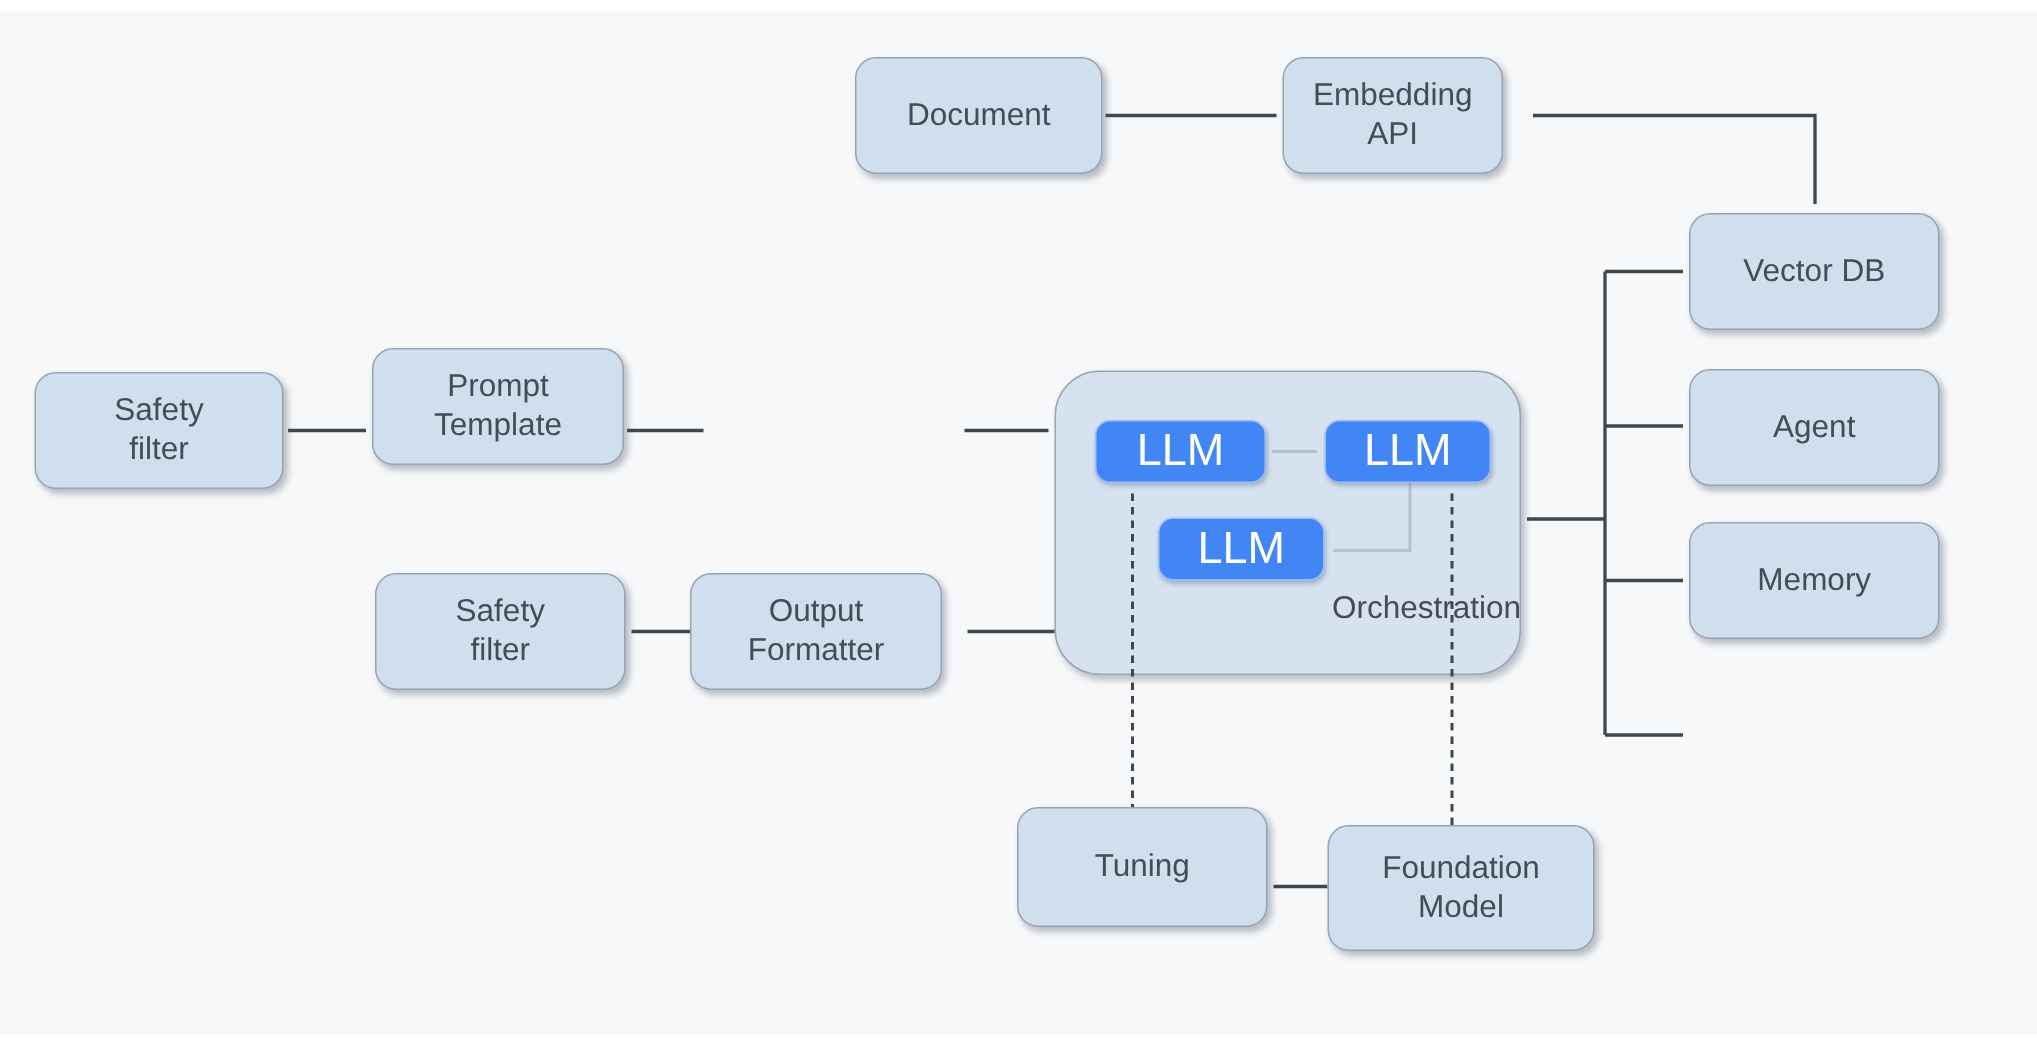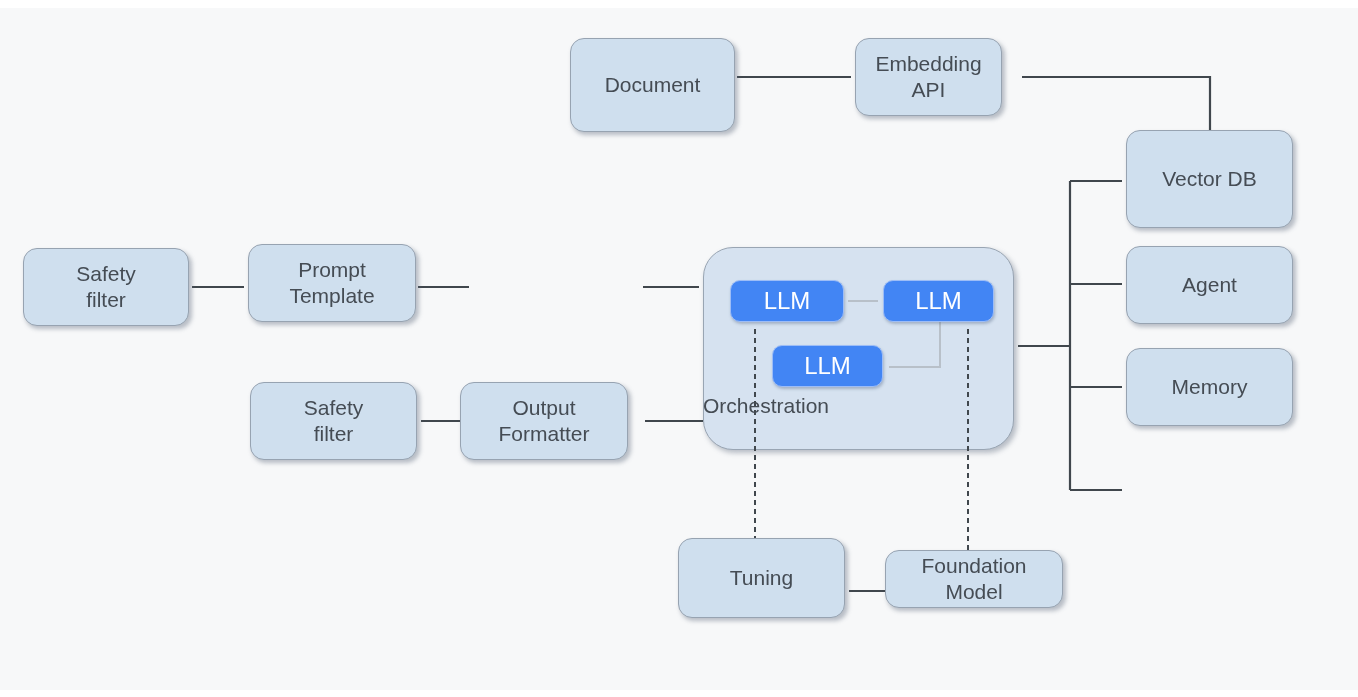--- a/index.html
+++ b/index.html
@@ -23,27 +23,27 @@
   .node .lbl { white-space:pre-line; }
   .orch-box {
     position:absolute; box-sizing:border-box;
     left:703px; top:247px; width:311px; height:203px;
     background:#d6e2f0; border:1.5px solid #99a5b3; border-radius:30px;
     box-shadow:2.5px 3px 5px rgba(96,108,126,.42);
     z-index:1;
   }
   .orch-label {
     position:absolute; left:703px; top:394px; width:311px;
-    text-align:left; color:#454c54; font-size:21px; z-index:3;
+    text-align:right; color:#454c54; font-size:21px; z-index:3;
   }
   .llm {
     position:absolute; box-sizing:border-box;
     background:#4285f4; border:1.5px solid #9dbdf7; border-radius:10px;
     display:flex; align-items:center; justify-content:center;
-    color:#ffffff; font-size:24px;
+    color:#ffffff; font-size:30px;
     box-shadow:1px 2px 3px rgba(70,90,120,.35);
     z-index:3;
   }
   svg.wires { position:absolute; left:0; top:0; z-index:2; }
   svg.wires path { fill:none; }
   .wire-dark   { stroke:#40474d; stroke-width:2.2px; }
   .wire-dashed { stroke:#40474d; stroke-width:2px; stroke-dasharray:5 4; }
   .wire-light  { stroke:#b8c0c9; stroke-width:2px; }
 </style>
 </head>
@@ -81,43 +81,43 @@
     <path class="wire-dark" d="M475 421 H421" marker-end="url(#arr-dark)"></path>
     <path class="wire-dark" d="M885 591 H849" marker-end="url(#arr-dark)"></path>
 
     <path class="wire-dashed" d="M755 550 V326" marker-end="url(#arr-dark)"></path>
     <path class="wire-dashed" d="M968 550 V326" marker-end="url(#arr-dark)"></path>
 
     <path class="wire-light" d="M848 301 H878" marker-end="url(#arr-light)"></path>
     <path class="wire-light" d="M940 322 V367 H889" marker-end="url(#arr-light)"></path>
   </svg>
 
-  <div class="node" style="left:570px;top:38px;width:165px;height:94px">
+  <div class="node" style="left:570px;top:38px;width:165px;height:78px">
     <span class="lbl">Document</span>
   </div>
   <div class="node" style="left:855px;top:38px;width:147px;height:78px">
     <span class="lbl">Embedding
 API</span>
   </div>
 
-  <div class="node" style="left:1126px;top:130px;width:167px;height:98px">
+  <div class="node" style="left:1126px;top:142px;width:167px;height:78px">
     <span class="lbl">Vector DB</span>
   </div>
   <div class="node" style="left:1126px;top:348px;width:167px;height:78px">
     <span class="lbl">Memory</span>
   </div>
   <div class="node" style="left:1126px;top:246px;width:167px;height:78px">
     <span class="lbl">Agent</span>
   </div>
 
   <div class="node" style="left:23px;top:248px;width:166px;height:78px">
     <span class="lbl">Safety
 filter</span>
   </div>
-  <div class="node" style="left:248px;top:244px;width:168px;height:78px">
+  <div class="node" style="left:248px;top:232px;width:168px;height:78px">
     <span class="lbl">Prompt
 Template</span>
   </div>
 
   <div class="llm" style="left:730px;top:280px;width:114px;height:42px">
     <span>LLM</span>
   </div>
   <div class="llm" style="left:883px;top:280px;width:111px;height:42px">
     <span>LLM</span>
   </div>
@@ -131,17 +131,17 @@
 filter</span>
   </div>
   <div class="node" style="left:460px;top:382px;width:168px;height:78px">
     <span class="lbl">Output
 Formatter</span>
   </div>
 
   <div class="node" style="left:678px;top:538px;width:167px;height:80px">
     <span class="lbl">Tuning</span>
   </div>
-  <div class="node" style="left:885px;top:550px;width:178px;height:58px">
+  <div class="node" style="left:885px;top:550px;width:178px;height:84px">
     <span class="lbl">Foundation
 Model</span>
   </div>
 </div>
 
 </body></html>

